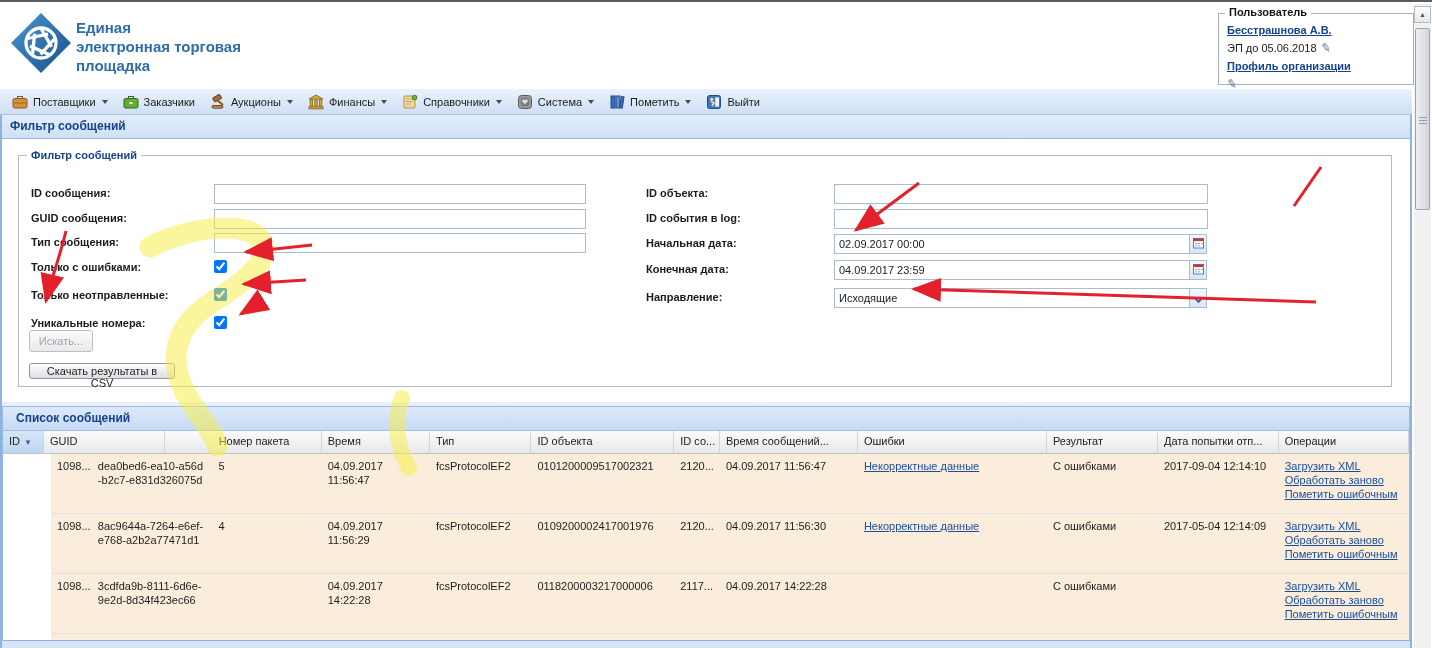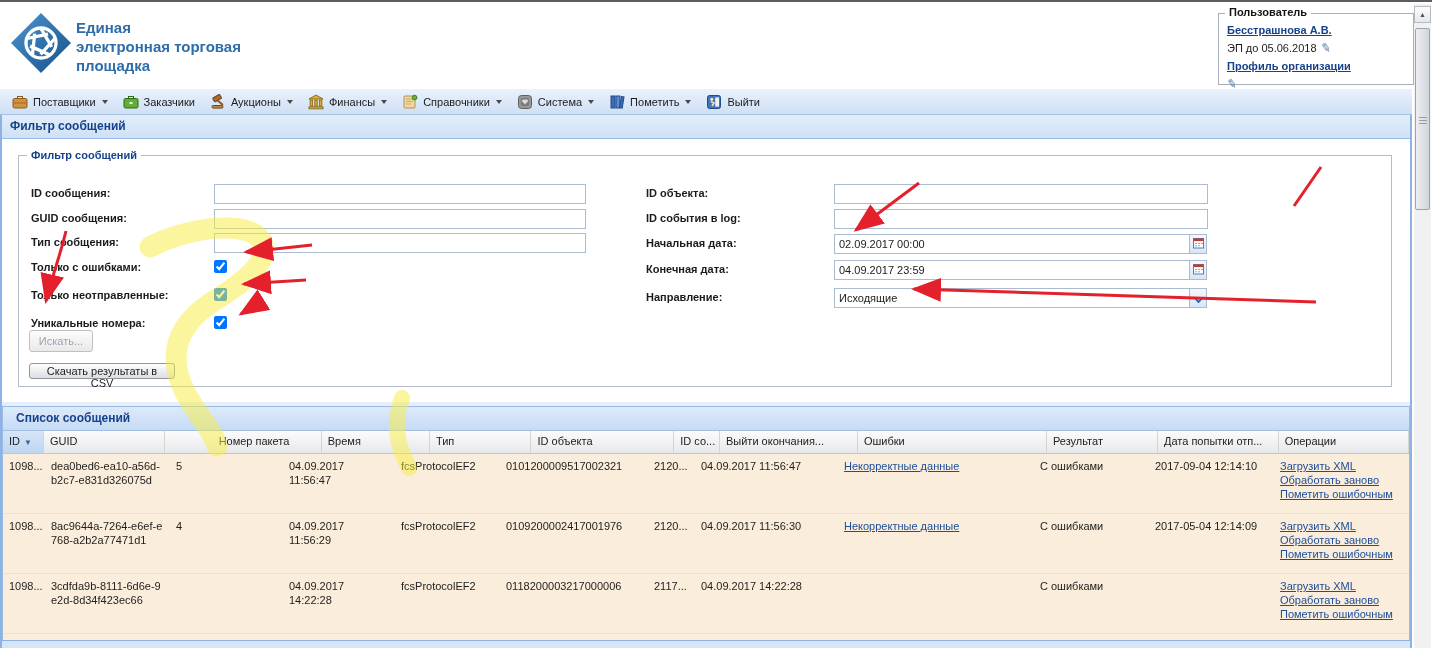--- a/index.html
+++ b/index.html
@@ -49,21 +49,21 @@
 
   
   .grid{position:absolute;top:406px;left:2px;width:1406px;height:234px;border:1px solid #99bbe8;border-bottom:none;background:#fff;box-sizing:content-box;}
   .grid-title{height:23px;background:linear-gradient(#deeafa,#c6dbf4);border-bottom:1px solid #a3bfe0;
     color:#15428b;font-weight:bold;font-size:12px;line-height:23px;padding-left:13px;}
   .grid-head{display:flex;height:22px;background:linear-gradient(#fbfbfc,#e7e8eb);border-bottom:1px solid #c5c5c5;}
   .hcell{box-sizing:border-box;border-right:1px solid #d4d4d4;font-size:11px;color:#222;padding:4px 7px 0 6px;
     white-space:nowrap;overflow:hidden;cursor:pointer;}
   .hcell.sorted{background:linear-gradient(#d7e6f8,#bed5f0);}
   .sort-arrow{font-size:8px;color:#3e618e;margin-left:4px;}
-  .grid-body{height:188px;overflow:hidden;}
+  .grid-body{height:188px;overflow:hidden;padding-left:48px;}
   .grow{display:flex;height:60px;background:#fbeddb;border-bottom:1px solid #e2e2e2;box-sizing:border-box;cursor:pointer;}
   .gcell{box-sizing:border-box;font-size:11px;color:#1e1e1e;padding:5px 6px;line-height:14px;overflow:hidden;}
   .c-guid{word-break:break-all;}
   .cell-link{color:#1b4e9b;text-decoration:underline;cursor:pointer;}
   .ops .cell-link{display:block;}
   .bottom-strip{position:absolute;top:640px;left:2px;width:1408px;height:8px;background:#d7e5f6;border-top:1px solid #8db2e3;box-sizing:border-box;}
 
   
   .scrollbar{position:absolute;left:1414px;top:4px;width:17px;height:644px;background:#f2f1f1;}
   .sb-btn{position:absolute;top:2px;left:0;width:17px;height:17px;border:1px solid #b4bac3;box-sizing:border-box;
@@ -267,21 +267,21 @@
   <div class="grid">
     <div class="grid-title">Список сообщений</div>
     <div class="grid-head">
         <div class="hcell sorted" style="width: 42px;">ID<span class="sort-arrow">▼</span></div>
         <div class="hcell" style="width: 125px;">GUID</div>
         <div class="hcell" style="width: 113px; margin-left: 48px;">Номер пакета</div>
         <div class="hcell" style="width: 112px;">Время</div>
         <div class="hcell" style="width: 105px;">Тип</div>
         <div class="hcell" style="width: 148px;">ID объекта</div>
         <div class="hcell" style="width: 47px;">ID со...</div>
-        <div class="hcell" style="width: 143px;">Выйти окончания...</div>
+        <div class="hcell" style="width: 143px;">Время сообщений...</div>
         <div class="hcell" style="width: 196px;">Ошибки</div>
         <div class="hcell" style="width: 115px;">Результат</div>
         <div class="hcell" style="width: 125px;">Дата попытки отп...</div>
         <div class="hcell" style="width: 135px;">Операции</div>
       </div>
     <div class="grid-body">
         <div class="grow">
           <div class="gcell" style="width: 42px;">1098...</div>
           <div class="gcell c-guid" style="width: 125px;">dea0bed6-ea10-a56d-b2c7-e831d326075d</div>
           <div class="gcell" style="width: 113px;">5</div>

